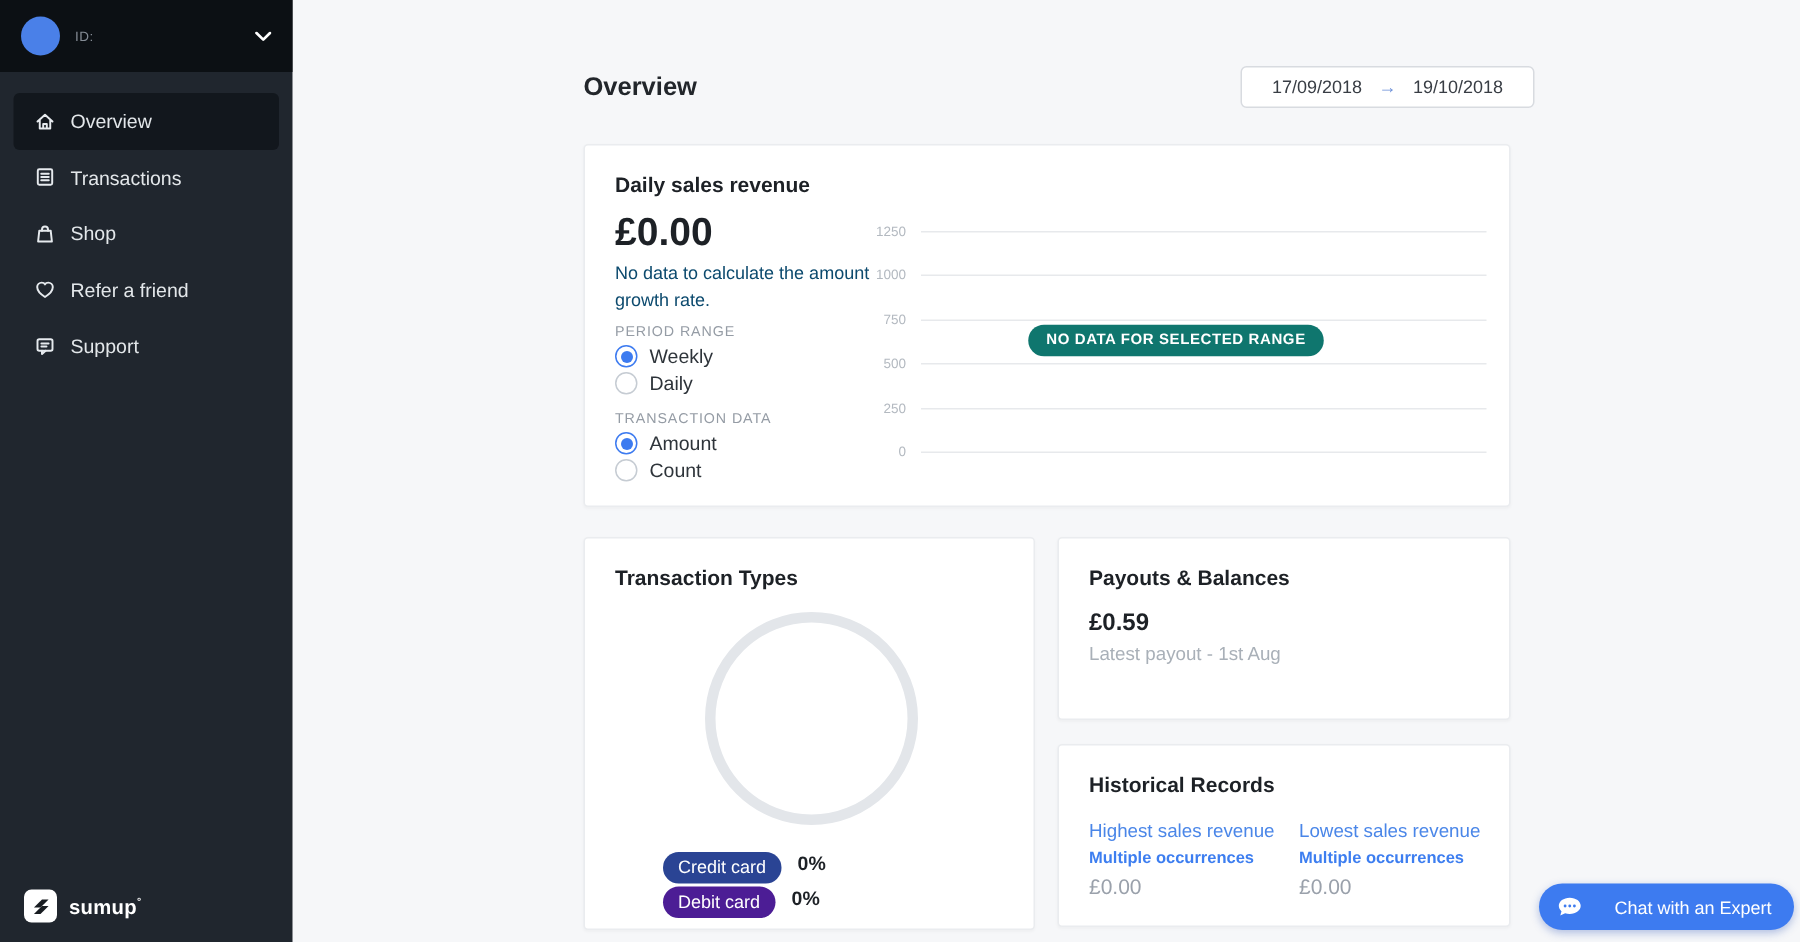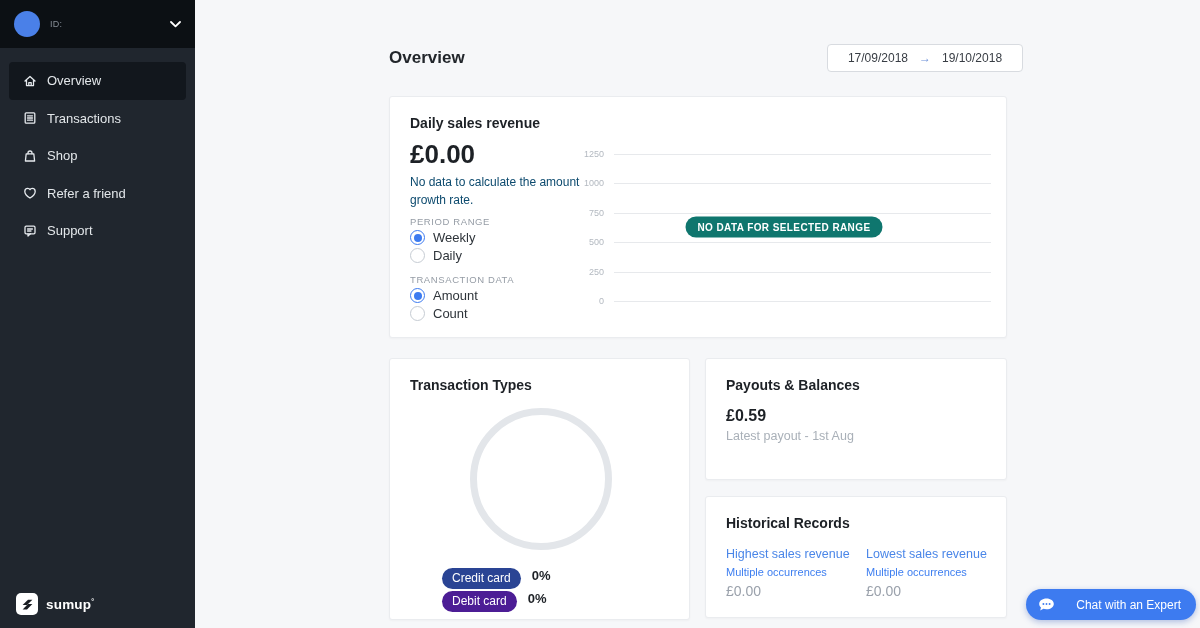--- a/index.html
+++ b/index.html
@@ -76,21 +76,21 @@
   
   #card-payouts { left:705px; top:358px; width:302px; height:122px; }
   .po-amount { position:absolute; left:20px; top:48px; font-size:16px; font-weight:700; color:#1d2126; }
   .po-sub { position:absolute; left:20px; top:70px; font-size:12.5px; color:#a9b0b8; }
 
   
   #card-hist { left:705px; top:496px; width:302px; height:122px; }
   .hist-col { position:absolute; top:50px; width:140px; }
   .hist-col.c0 { left:20px; } .hist-col.c1 { left:160px; }
   .hist-title { font-size:12.5px; color:#4a86e8; cursor:pointer; }
-  .hist-occ { margin-top:5px; font-size:11px; font-weight:400; color:#3d7ef0; cursor:pointer; }
+  .hist-occ { margin-top:5px; font-size:11px; font-weight:700; color:#3d7ef0; cursor:pointer; }
   .hist-amt { margin-top:5px; font-size:14px; color:#9aa1ab; }
 
   
   .chat-btn {
     position:absolute; right:4px; bottom:8px; height:31px;
     background:#3d7bf0; color:#fff; font-size:12px;
     border:none; border-radius:16px; padding:0 15px 0 12px;
     display:flex; align-items:center; gap:21px; cursor:pointer;
     box-shadow:0 2px 6px rgba(40,80,180,.35);
     font-family:"Liberation Sans", sans-serif;

